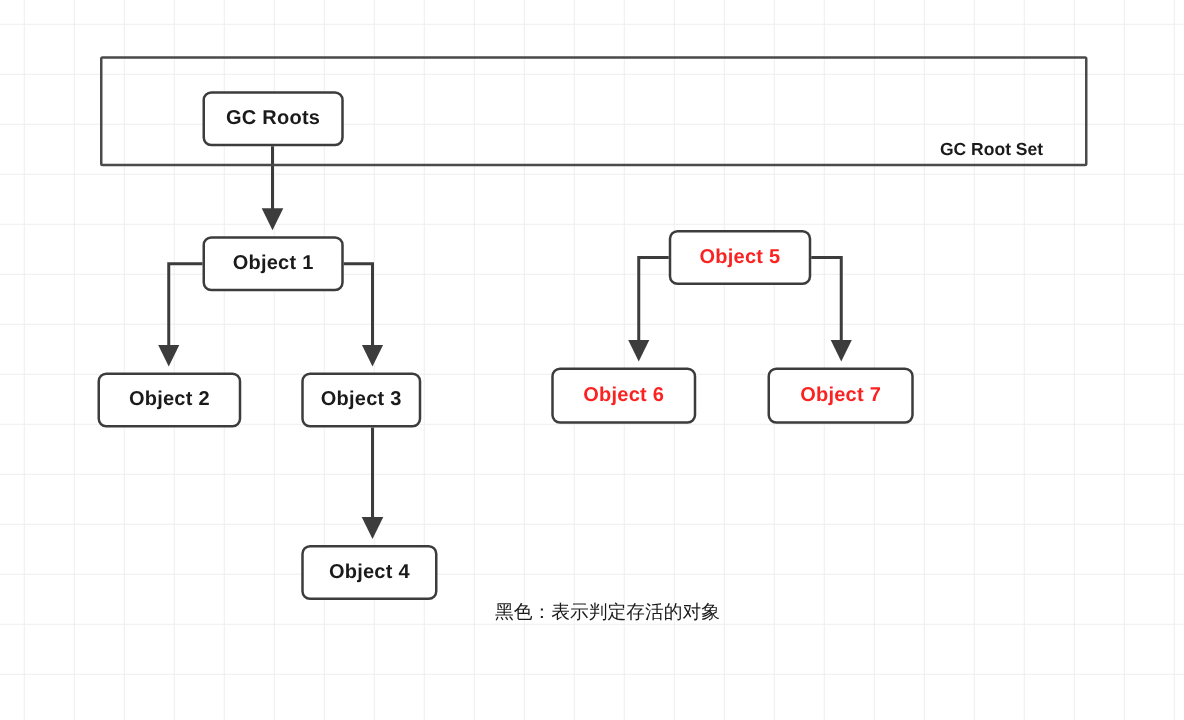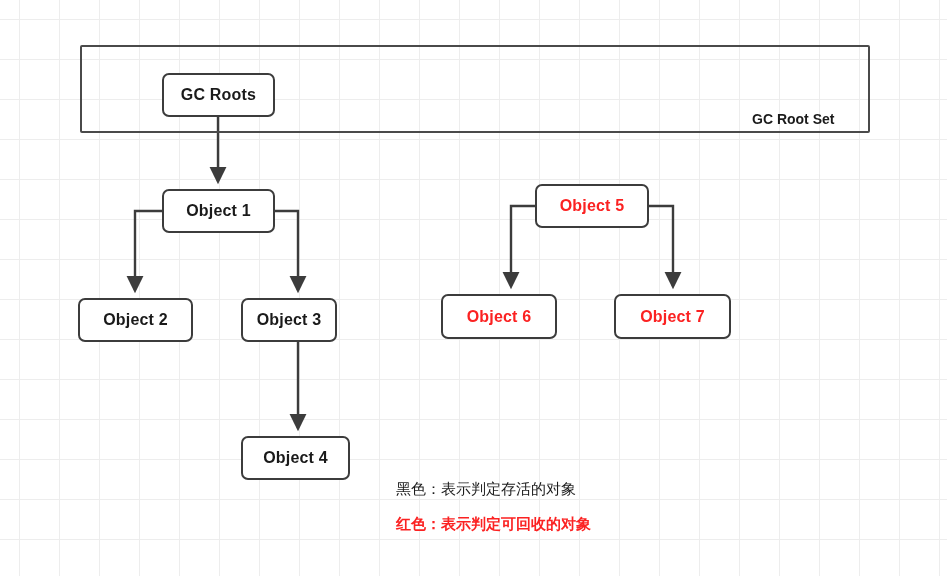--- a/index.html
+++ b/index.html
@@ -136,15 +136,14 @@
   <div class="node red" style="left:441px; top:294px; width:116px; height:45px;">
     <span>Object 6</span>
   </div>
 
   <div class="node red" style="left:614px; top:294px; width:117px; height:45px;">
     <span>Object 7</span>
   </div>
 
   <div class="legend-line legend-black" style="left:396px; top:480px;">黑色：表示判定存活的对象</div>
 
-  <div class="legend-line legend-red" style="left:396px; top:515px;">红色：表示判定可回收的对象</div>
 
 </div>
 
 </body></html>

